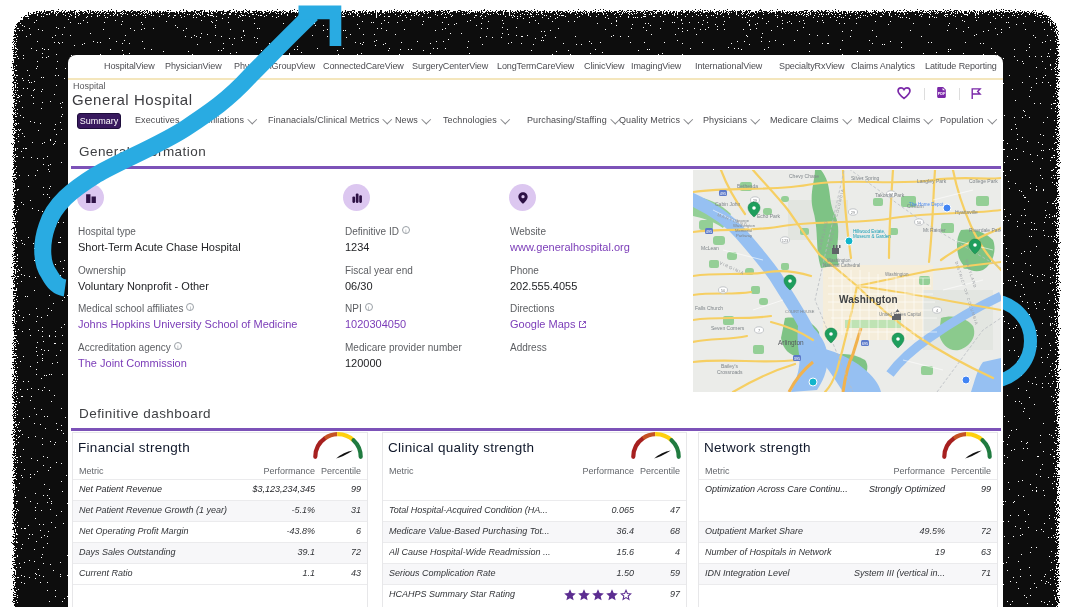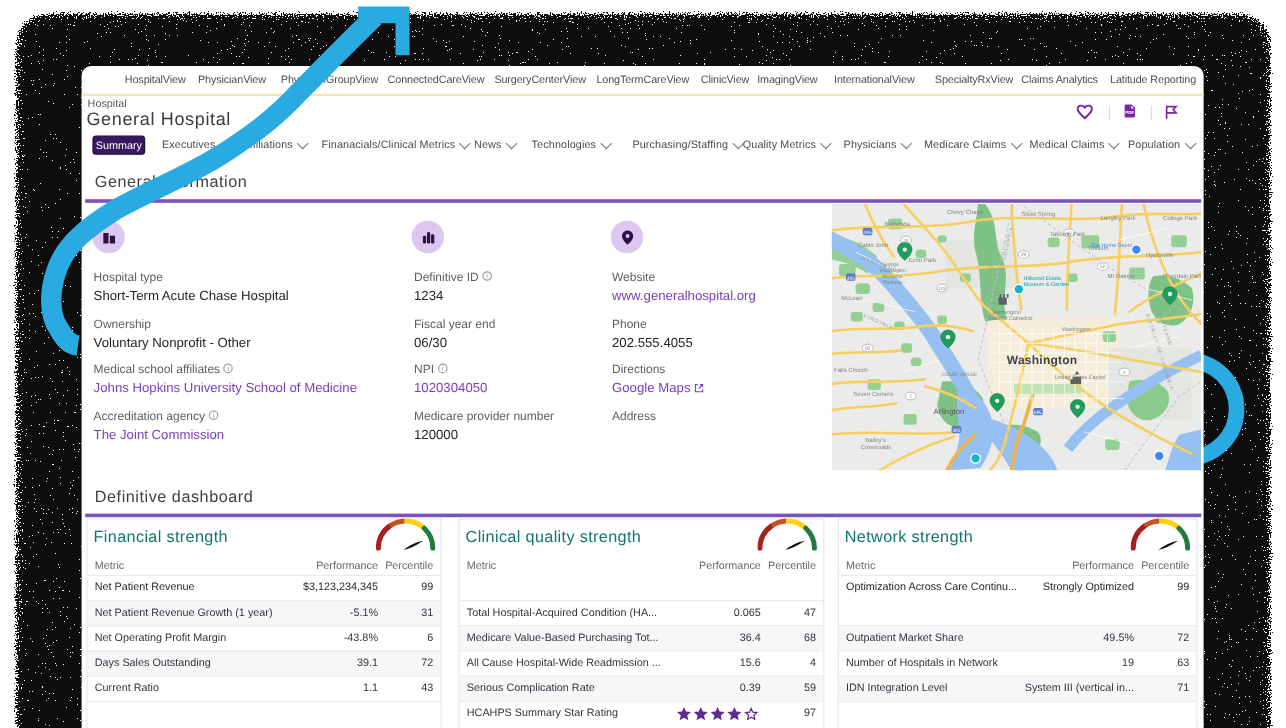--- a/index.html
+++ b/index.html
@@ -32,24 +32,24 @@
   
   .circ{position:absolute;width:27px;height:27px;border-radius:50%;background:#DCC7F0;}
   .circ svg{position:absolute;left:50%;top:50%;transform:translate(-50%,-50%);}
   .lab{position:absolute;font-size:10px;color:#5c5e62;white-space:nowrap;}
   .val{position:absolute;font-size:11px;color:#232427;white-space:nowrap;line-height:14.5px;}
   .lnk{color:#7B3CB8;}
   .info-i{display:inline-block;width:8px;height:8px;border:1px solid #9aa0a6;border-radius:50%;
           font-size:6px;line-height:8px;text-align:center;color:#9aa0a6;position:relative;top:-2px;margin-left:3px;}
   
   .card{position:absolute;top:377px;bottom:0;background:#fff;border:1px solid #E7E7E9;border-bottom:none;}
-  .card .ct{position:absolute;left:5px;top:7px;font-size:13.5px;color:#0f766e;letter-spacing:0.3px;}
+  .card .ct{position:absolute;left:5px;top:7px;font-size:13.5px;color:#0f172a;letter-spacing:0.3px;}
   .card svg.gauge{position:absolute;top:1px;}
   .thead{position:absolute;left:0;right:0;top:30px;height:16px;font-size:9px;color:#63666b;}
-  .trow{position:absolute;left:0;right:0;height:21px;font-size:9px;color:#323438;border-top:1px solid #EBEBED;}
+  .trow{position:absolute;left:0;right:0;height:21px;font-size:9px;color:#323438;border-top:1px solid #EBEBED;font-style:italic;}
   .trow:nth-of-type(even){background:#F7F7F9;}
   .cl{max-width:62%;}
   .trow.b{color:#26272b;}
   .cl{position:absolute;left:6px;top:4px;white-space:nowrap;overflow:hidden;}
   .cp{position:absolute;right:52px;top:4px;white-space:nowrap;}
   .cr{position:absolute;right:6px;top:4px;white-space:nowrap;}
   .thead .cl{top:3px}.thead .cp{top:3px}.thead .cr{top:3px}
 </style>
 </head>
 <body>
@@ -440,21 +440,21 @@
           <span class="cp">36.4</span>
           <span class="cr">68</span>
         </div>
       <div class="trow" style="top:109px">
           <span class="cl">All Cause Hospital-Wide Readmission ...</span>
           <span class="cp">15.6</span>
           <span class="cr">4</span>
         </div>
       <div class="trow" style="top:130px">
           <span class="cl">Serious Complication Rate</span>
-          <span class="cp">0.39</span>
+          <span class="cp">1.50</span>
           <span class="cr">59</span>
         </div>
       <div class="trow" style="top:151px">
           <span class="cl">HCAHPS Summary Star Rating</span>
         <span class="cp" style="top:3px">
           <svg width="72" height="14" viewBox="0 0 120 24">
             <g fill="#5C2D91">
                 <path d="M12 2 l2.9 6.6 7.1 0.7 -5.4 4.8 1.6 7 -6.2-3.7 -6.2 3.7 1.6-7 -5.4-4.8 7.1-0.7z"></path>
             <path d="M36 2 l2.9 6.6 7.1 0.7 -5.4 4.8 1.6 7 -6.2-3.7 -6.2 3.7 1.6-7 -5.4-4.8 7.1-0.7z"></path>
             <path d="M60 2 l2.9 6.6 7.1 0.7 -5.4 4.8 1.6 7 -6.2-3.7 -6.2 3.7 1.6-7 -5.4-4.8 7.1-0.7z"></path>

